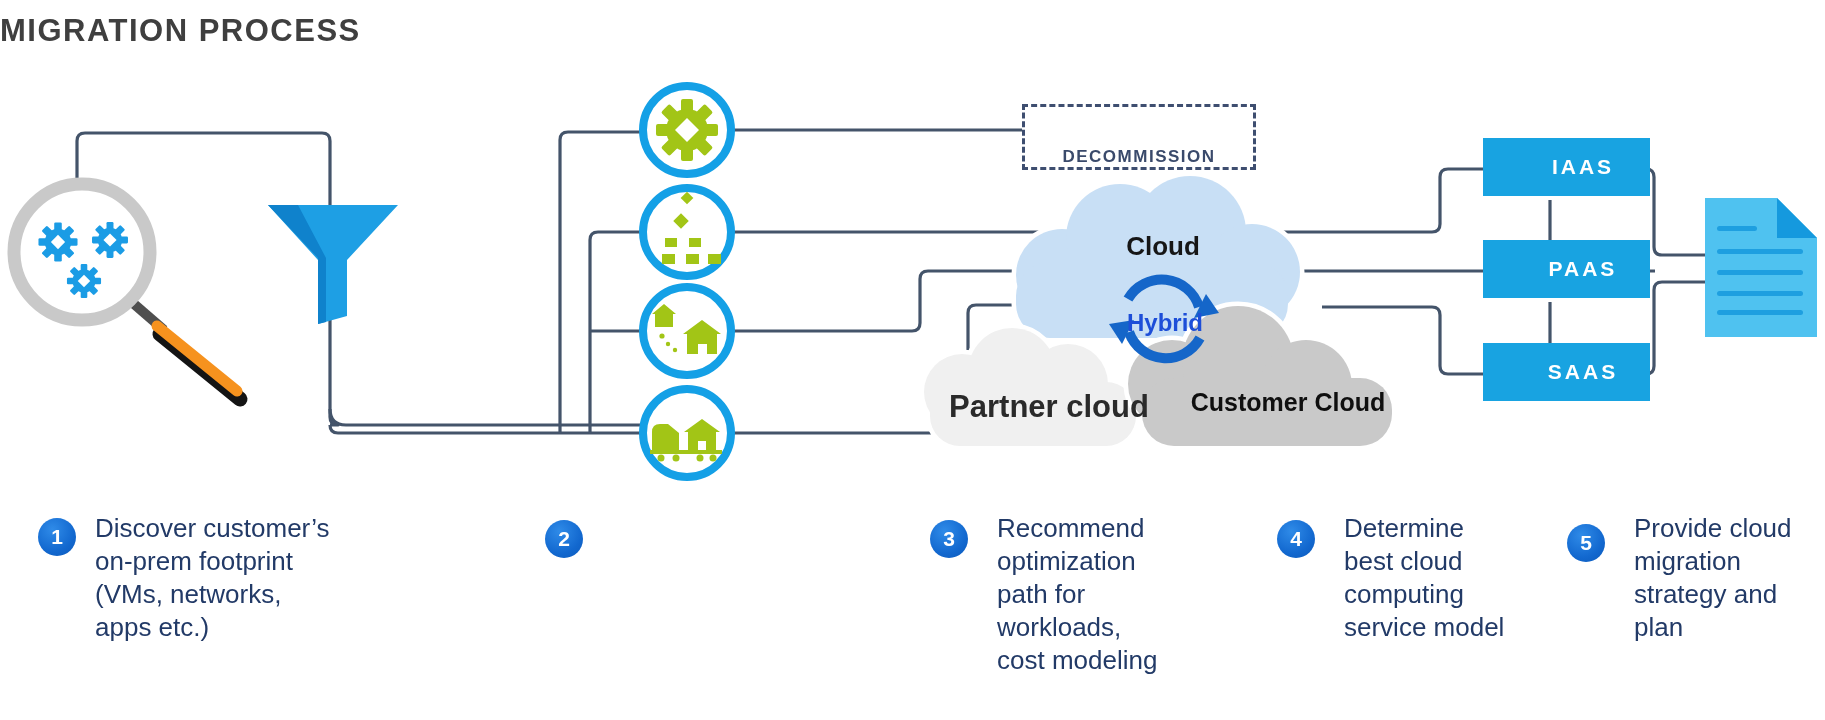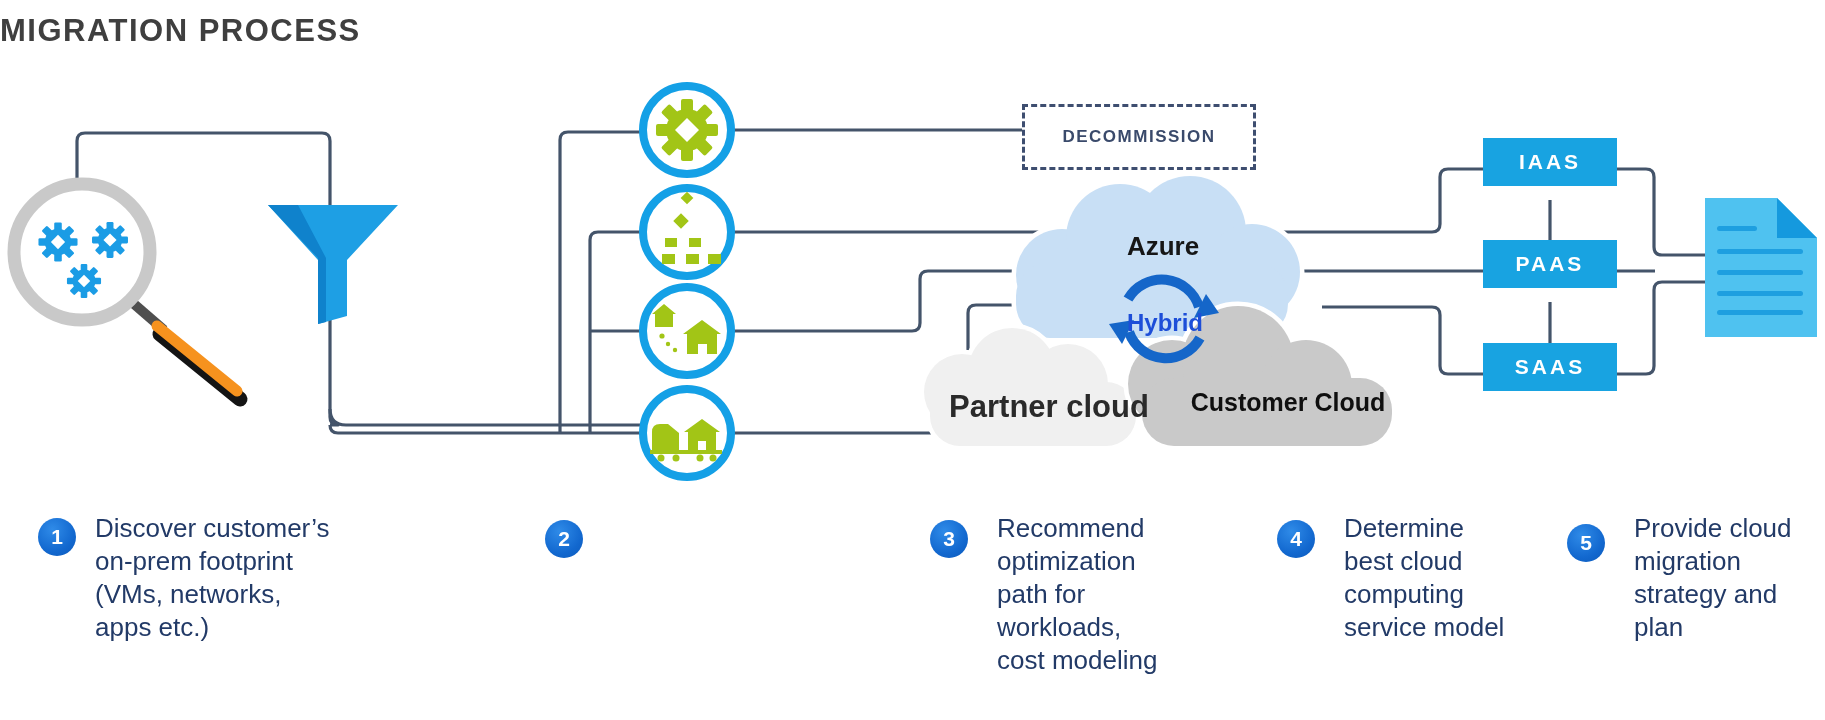--- a/index.html
+++ b/index.html
@@ -2,24 +2,24 @@
 <html><head>
 <meta charset="utf-8">
 <style>
   html,body{margin:0;padding:0;background:#ffffff;}
   .stage{position:relative;width:1825px;height:720px;background:#ffffff;overflow:hidden;
          font-family:"Liberation Sans", sans-serif;}
   .abs{position:absolute;}
   .title{left:0;top:13px;width:1700px;text-align:left;font-size:31px;font-weight:700;
          color:#3f3f3f;letter-spacing:1.5px;}
   .decommission{left:1022px;top:104px;width:228px;height:60px;border:3px dashed #3e4e70;
-         display:flex;align-items:center;justify-content:center;background:#ffffff;
+         display:flex;align-items:flex-end;justify-content:center;background:#ffffff;
          color:#3a4a6b;font-size:17px;font-weight:700;letter-spacing:1.5px;}
-  .svcbox{left:1483px;width:134px;height:48px;background:#18a3e1;display:flex;align-items:center;
-         justify-content:center;color:#ffffff;font-size:21px;font-weight:700;letter-spacing:3px;}
+  .svcbox{left:1483px;width:134px;height:58px;background:#18a3e1;display:flex;align-items:center;
+         justify-content:center;color:#ffffff;font-size:21px;font-weight:700;letter-spacing:3px;padding-left:33px;}
   .cloudlabel{transform:translateX(-50%);white-space:nowrap;}
   .lbl-azure{left:1163px;top:231px;font-size:26px;font-weight:700;color:#161616;}
   .lbl-hybrid{left:1165px;top:309px;font-size:24px;font-weight:700;color:#1d4ed8;}
   .lbl-partner{left:1049px;top:389px;font-size:31px;font-weight:700;color:#2a2a2a;}
   .lbl-customer{left:1288px;top:388px;font-size:25px;font-weight:700;color:#0f0f0f;}
   .step-num{width:38px;height:38px;border-radius:50%;color:#ffffff;font-size:21px;font-weight:700;
          display:flex;align-items:center;justify-content:center;
          background:radial-gradient(circle at 38% 30%, #2f8be8 0%, #1268cf 62%, #0c59ba 100%);}
   .step-text{color:#223a67;font-size:26px;line-height:33px;font-weight:400;white-space:pre-line;}
 </style>
@@ -204,21 +204,21 @@
   <div class="abs svcbox" style="top:138px">
     <span>IAAS</span>
   </div>
   <div class="abs svcbox" style="top:240px">
     <span>PAAS</span>
   </div>
   <div class="abs svcbox" style="top:343px">
     <span>SAAS</span>
   </div>
 
-  <div class="abs cloudlabel lbl-azure">Azure</div>
+  <div class="abs cloudlabel lbl-azure">Cloud</div>
   <div class="abs cloudlabel lbl-hybrid">Hybrid</div>
   <div class="abs cloudlabel lbl-partner">Partner cloud</div>
   <div class="abs cloudlabel lbl-customer">Customer Cloud</div>
 
   <div class="abs step-num" style="left:38px;top:518px">
     <span>1</span>
   </div>
   <div class="abs step-text" style="left:95px;top:512px;width:255px">Discover customer’s
 on-prem footprint
 (VMs,  networks,

